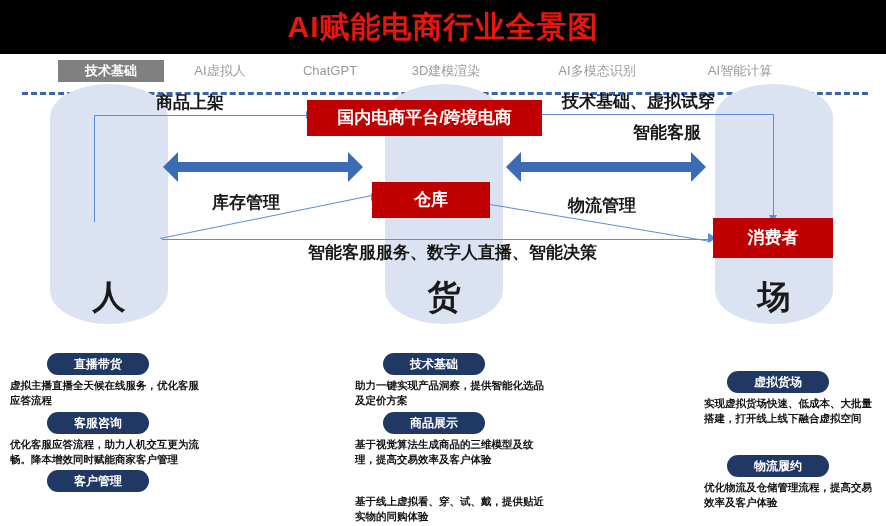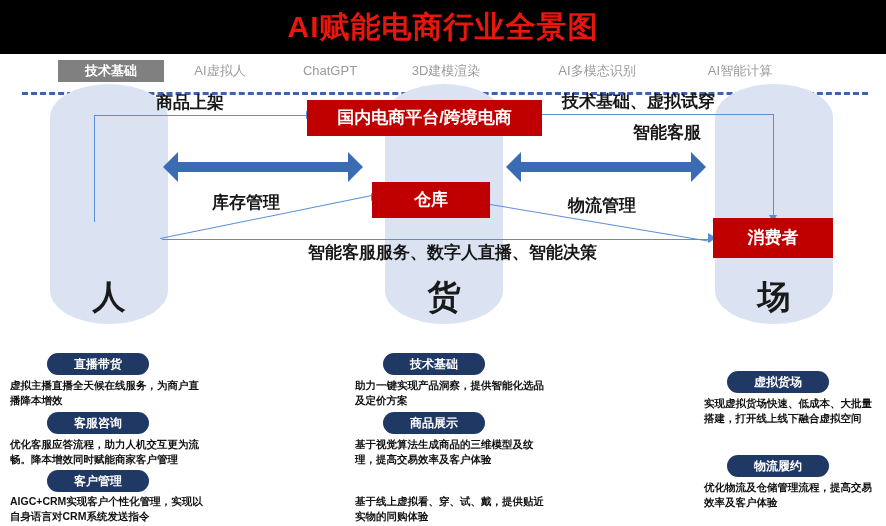--- a/index.html
+++ b/index.html
@@ -168,27 +168,26 @@
   </div>
 
   <div class="red-box" style="left:307px; top:100px; width:235px; height:36px; font-size:17px;">国内电商平台/跨境电商</div>
 
   <div class="red-box" style="left:372px; top:182px; width:118px; height:36px; font-size:17px;">仓库</div>
 
   <div class="red-box" style="left:713px; top:218px; width:120px; height:40px; font-size:17px;">消费者</div>
 
 
   <div class="pill" style="left:47px; top:353px; width:102px;">直播带货</div>
-  <div class="card-desc" style="left:10px; top:378px; width:190px;">虚拟主播直播全天候在线服务，为商户直播降本增效</div>
+  <div class="card-desc" style="left:10px; top:378px; width:190px;">虚拟主播直播全天候在线服务，优化客服应答流程</div>
 
   <div class="pill" style="left:47px; top:412px; width:102px;">客服咨询</div>
   <div class="card-desc" style="left:10px; top:437px; width:196px;">优化客服应答流程，助力人机交互更为流畅。降本增效同时赋能商家客户管理</div>
 
   <div class="pill" style="left:47px; top:470px; width:102px;">客户管理</div>
-  <div class="card-desc" style="left:10px; top:494px; width:196px;">AIGC+CRM实现客户个性化管理，实现以自身语言对CRM系统发送指令</div>
 
   <div class="pill" style="left:383px; top:353px; width:102px;">技术基础</div>
   <div class="card-desc" style="left:355px; top:378px; width:192px;">助力一键实现产品洞察，提供智能化选品及定价方案</div>
 
   <div class="pill" style="left:383px; top:412px; width:102px;">商品展示</div>
   <div class="card-desc" style="left:355px; top:437px; width:192px;">基于视觉算法生成商品的三维模型及纹理，提高交易效率及客户体验</div>
 
   <div class="card-desc" style="left:355px; top:494px; width:192px;">基于线上虚拟看、穿、试、戴，提供贴近实物的同购体验</div>
 
   <div class="pill" style="left:727px; top:371px; width:102px;">虚拟货场</div>

